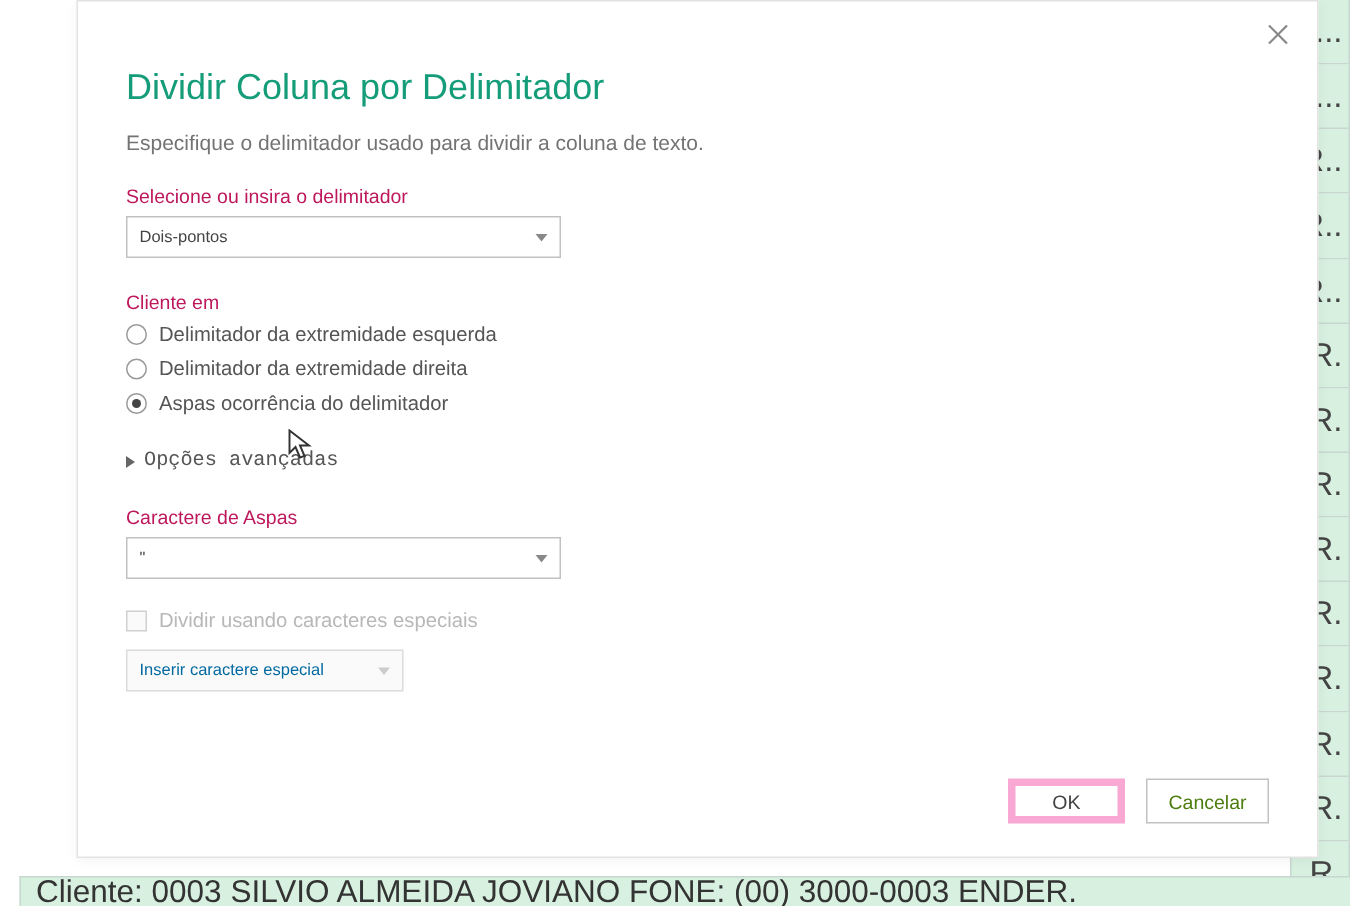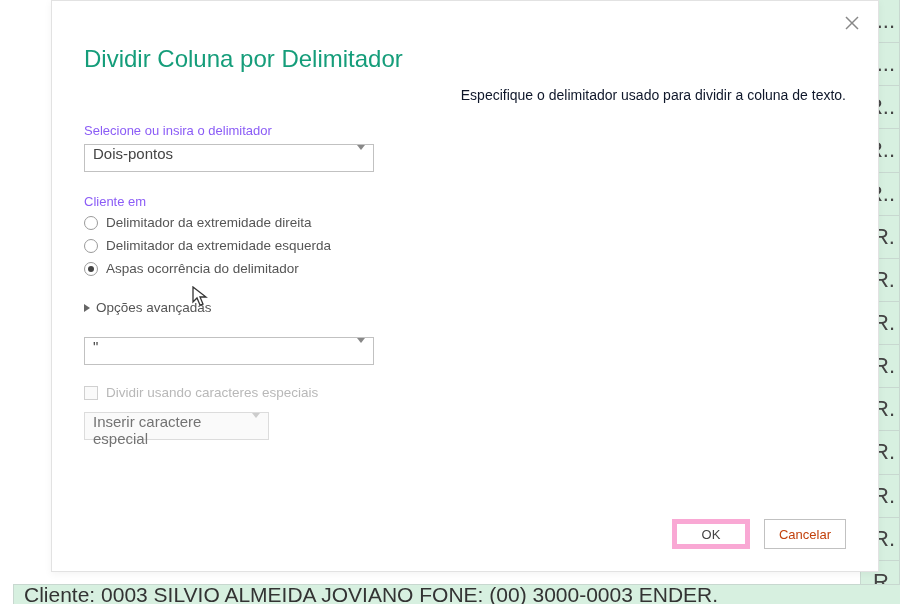--- a/index.html
+++ b/index.html
@@ -80,46 +80,46 @@
       color: #888;
     }
     .dlg-title {
       color: #159d7a;
       font-size: 24px;
       font-weight: 400;
       margin-top: 16px;
       margin-bottom: 14px;
     }
     .dlg-subtitle {
-      color: #0f172a;
+      color: #737373;
       font-size: 14px;
       margin-bottom: 20px;
-      text-align: right;
     }
     .field-label {
-      color: #8b5cf6;
+      color: #be185d;
       font-size: 13px;
       margin-bottom: 6px;
     }
     .select-box {
       width: 290px;
       height: 28px;
       border: 1px solid #c1c1c1;
       background: #fff;
       display: flex;
+      align-items: center;
       justify-content: space-between;
       padding: 0 8px;
-      font-size: 15px;
+      font-size: 11px;
       color: #444;
       cursor: pointer;
       margin-bottom: 22px;
     }
     .select-box.disabled {
       background: #fafafa;
-      color: #737373;
+      color: #0369a1;
       border-color: #dcdcdc;
     }
     .select-box.narrow {
       width: 185px;
       margin-bottom: 0;
     }
     .caret {
       width: 0;
       height: 0;
       border-left: 4px solid transparent;
@@ -154,20 +154,21 @@
       left: 3px; top: 3px;
     }
     .radio-label { font-size: 13.5px; color: #555; }
     .expander {
       display: flex;
       align-items: center;
       cursor: pointer;
       margin-bottom: 22px;
       font-size: 13.5px;
       color: #555;
+      font-family: Liberation Mono, monospace;
     }
     .exp-tri {
       width: 0; height: 0;
       border-top: 4px solid transparent;
       border-bottom: 4px solid transparent;
       border-left: 6px solid #666;
       margin-right: 6px;
     }
     .checkbox-row {
       display: flex;
@@ -187,21 +188,21 @@
       right: 32px;
       bottom: 22px;
       display: flex;
       gap: 14px;
     }
     .btn {
       min-width: 78px;
       height: 30px;
       border: 1px solid #c1c1c1;
       background: #fff;
-      color: #c2410c;
+      color: #4d7c0f;
       font-size: 13px;
       display: flex;
       align-items: center;
       justify-content: center;
       cursor: pointer;
       padding: 0 14px;
     }
     .btn.primary {
       border: 5px solid #f9a8d4;
       color: #444;
@@ -248,37 +249,38 @@
   <div class="field-label">Selecione ou insira o delimitador</div>
   <div class="select-box">
     <span>Dois-pontos</span>
     <span class="caret"></span>
   </div>
 
   <div class="field-label">Cliente em</div>
   <div class="radio-group">
     <div class="radio-row">
       <span class="radio"></span>
-      <span class="radio-label">Delimitador da extremidade direita</span>
+      <span class="radio-label">Delimitador da extremidade esquerda</span>
     </div>
     <div class="radio-row">
       <span class="radio"></span>
-      <span class="radio-label">Delimitador da extremidade esquerda</span>
+      <span class="radio-label">Delimitador da extremidade direita</span>
     </div>
     <div class="radio-row">
       <span class="radio selected"></span>
       <span class="radio-label">Aspas ocorrência do delimitador</span>
     </div>
   </div>
 
   <div class="expander">
     <span class="exp-tri"></span>
     <span>Opções avançadas</span>
   </div>
 
+  <div class="field-label">Caractere de Aspas</div>
   <div class="select-box" style="margin-bottom:6px;">
     <span>"</span>
     <span class="caret"></span>
   </div>
 
   <div class="checkbox-row">
     <span class="checkbox"></span>
     <span>Dividir usando caracteres especiais</span>
   </div>
   <div class="select-box disabled narrow">

